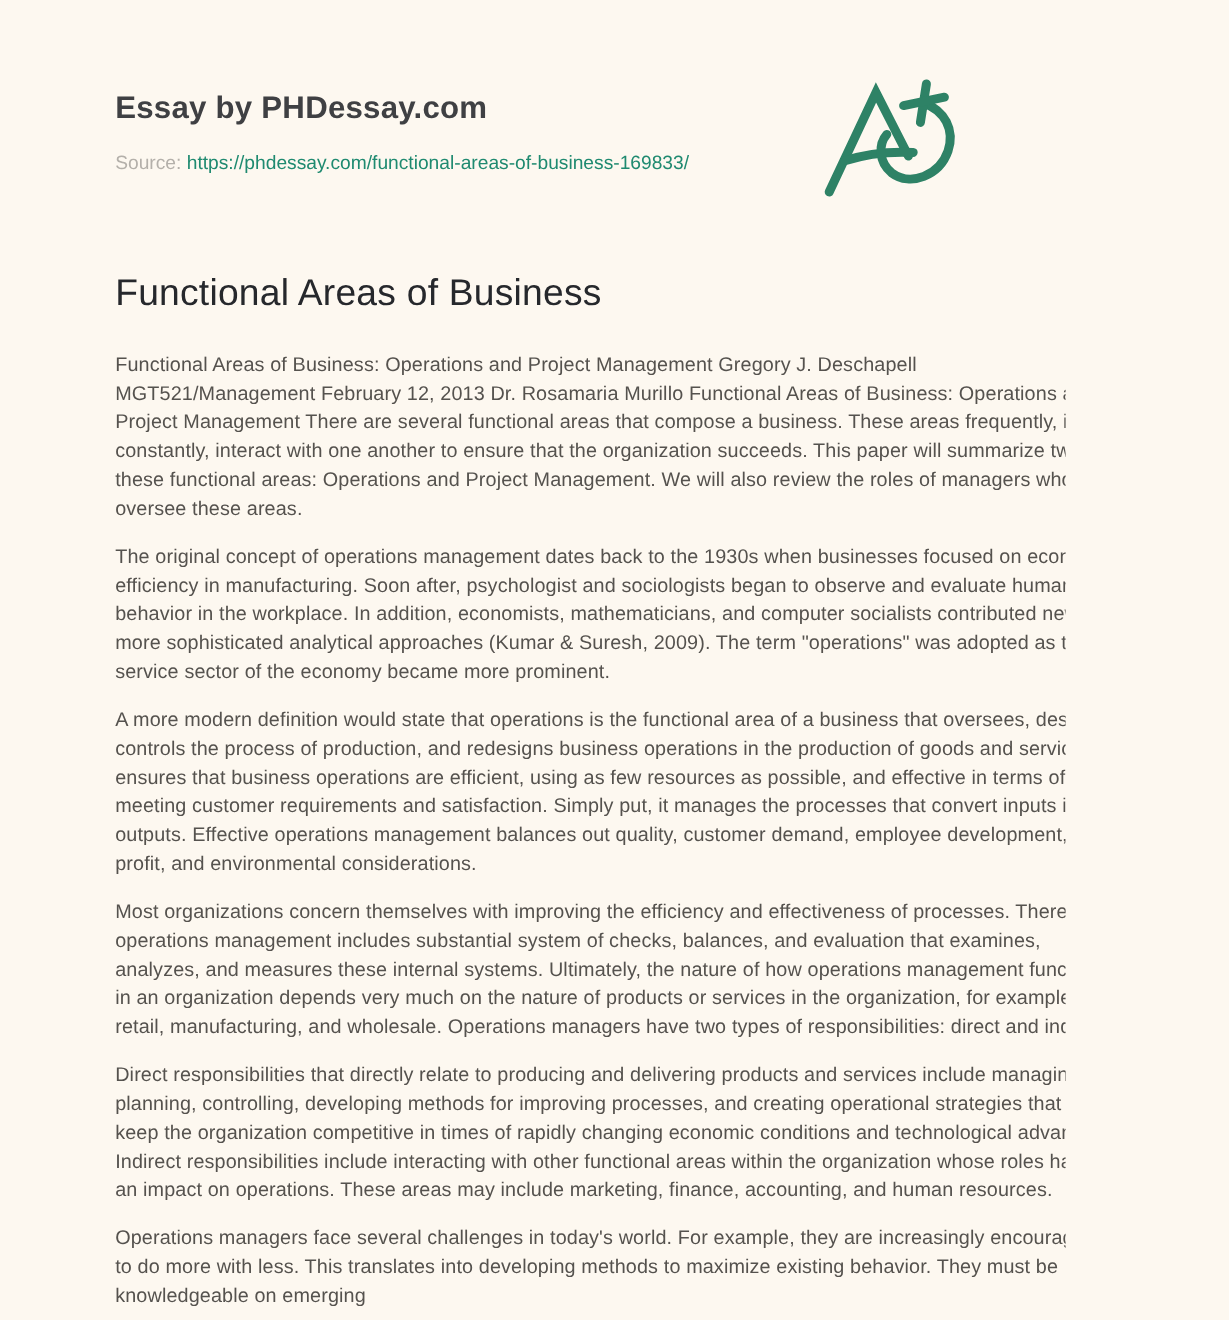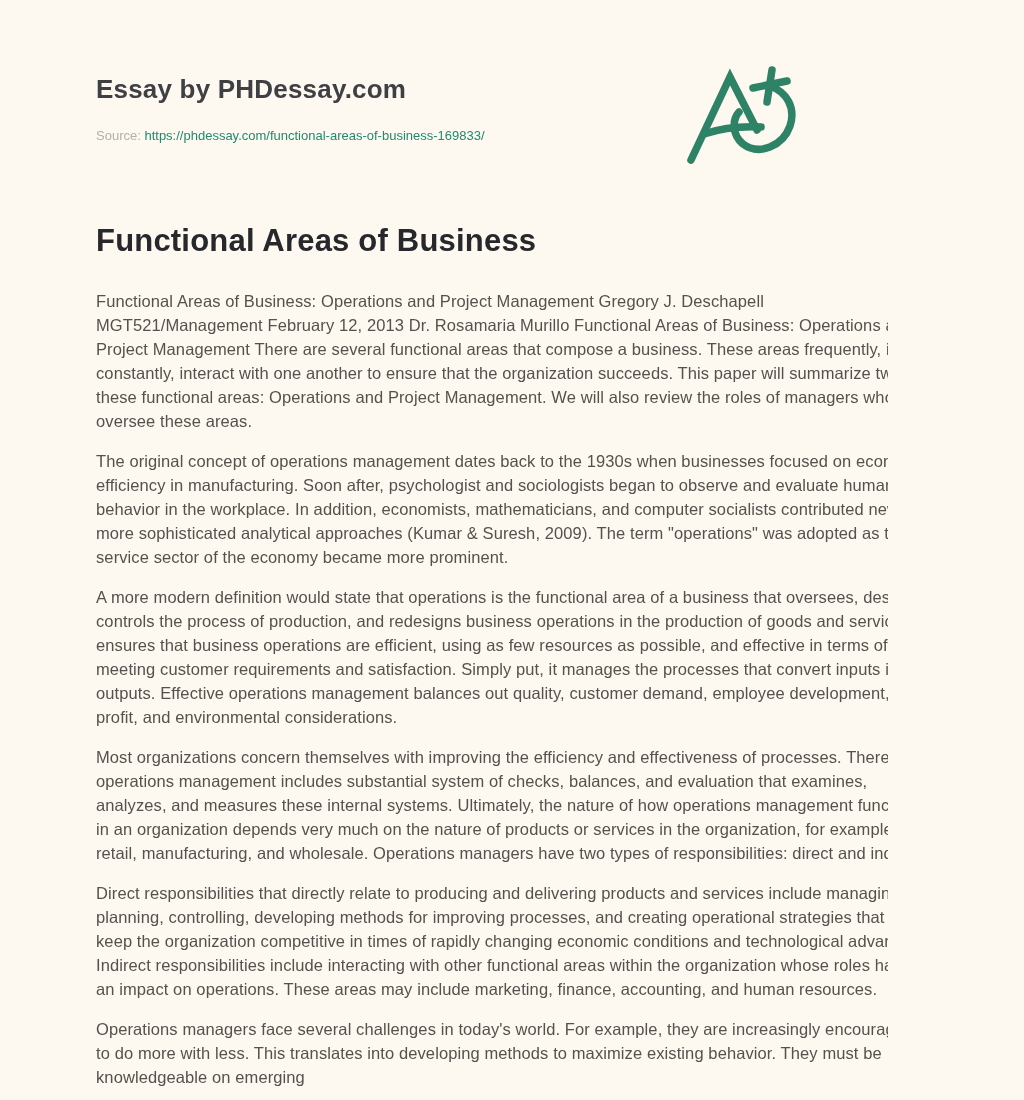--- a/index.html
+++ b/index.html
@@ -23,38 +23,38 @@
   }
   .site-title {
     margin-top: 74px;
     font-size: 26px;
     font-weight: 700;
     color: #3f4043;
     letter-spacing: 0.2px;
   }
   .source-line {
     margin-top: 23px;
-    font-size: 13px;
+    font-size: 16px;
     color: #b4b0aa;
   }
   .source-link {
     color: #1f8a70;
     text-decoration: none;
   }
   .logo {
     position: absolute;
     right: 84px;
     top: 64px;
     width: 122px;
     height: 104px;
   }
   .essay-title {
     margin-top: 80px;
     font-size: 31px;
-    font-weight: 700;
+    font-weight: 400;
     color: #26282c;
     letter-spacing: 0.2px;
   }
   .essay-body {
     margin-top: 30px;
   }
   .essay-body p {
     font-size: 16.5px;
     line-height: 24px;
     color: #55524e;

